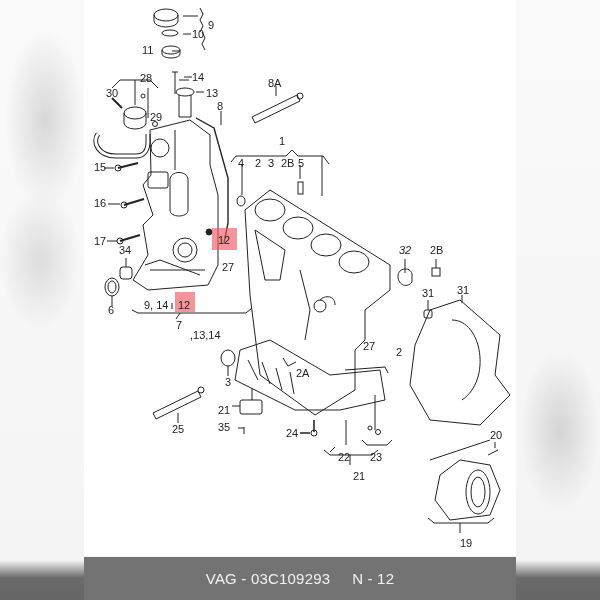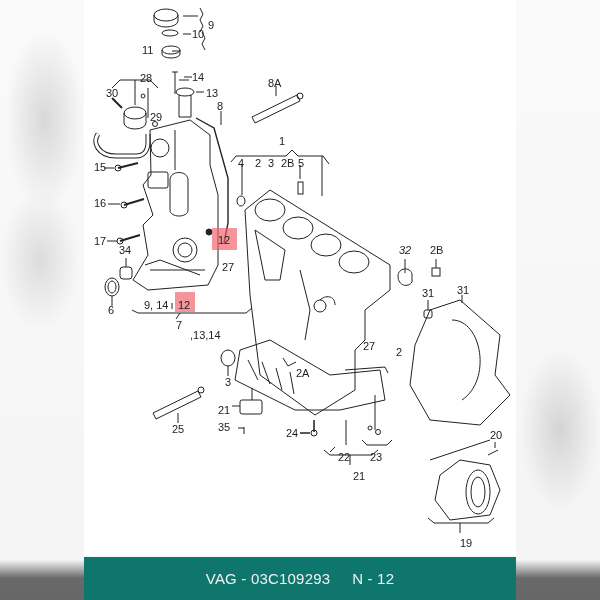--- a/index.html
+++ b/index.html
@@ -4,21 +4,21 @@
 <style>
   html,body{margin:0;padding:0;}
   body{width:600px;height:600px;overflow:hidden;position:relative;background:#f2f2f2;font-family:"Liberation Sans",sans-serif;}
   .backdrop{position:absolute;inset:0;background:
      radial-gradient(ellipse 40px 90px at 45px 120px,#d8d8d8,transparent),
      radial-gradient(ellipse 40px 70px at 40px 260px,#dcdcdc,transparent),
      radial-gradient(ellipse 40px 80px at 560px 430px,#d4d4d4,transparent),
      linear-gradient(#fafafa,#f4f4f4);}
   .bottom-fade{position:absolute;left:0;right:0;top:560px;height:40px;background:linear-gradient(#f4f4f4,#6a6a6a 45%,#666);}
   .sheet{position:absolute;left:84px;top:0;width:432px;height:556px;background:#fff;}
-  .caption-bar{position:absolute;left:84px;top:557px;width:432px;height:43px;background:#0f766e;color:#f2f2f2;display:flex;align-items:center;justify-content:center;font-size:15px;letter-spacing:0.2px;}
+  .caption-bar{position:absolute;left:84px;top:557px;width:432px;height:43px;background:#737373;color:#f2f2f2;display:flex;align-items:center;justify-content:center;font-size:15px;letter-spacing:0.2px;}
   .caption-bar span{white-space:pre;}
   svg.diagram{position:absolute;left:0;top:0;width:600px;height:600px;}
   .lbl{position:absolute;font-size:11px;color:#222;line-height:11px;white-space:nowrap;}
   .hl{position:absolute;background:rgba(240,90,100,0.65);}
 </style>
 </head>
 <body>
 
 <div class="backdrop"></div>
 <div class="bottom-fade"></div>

